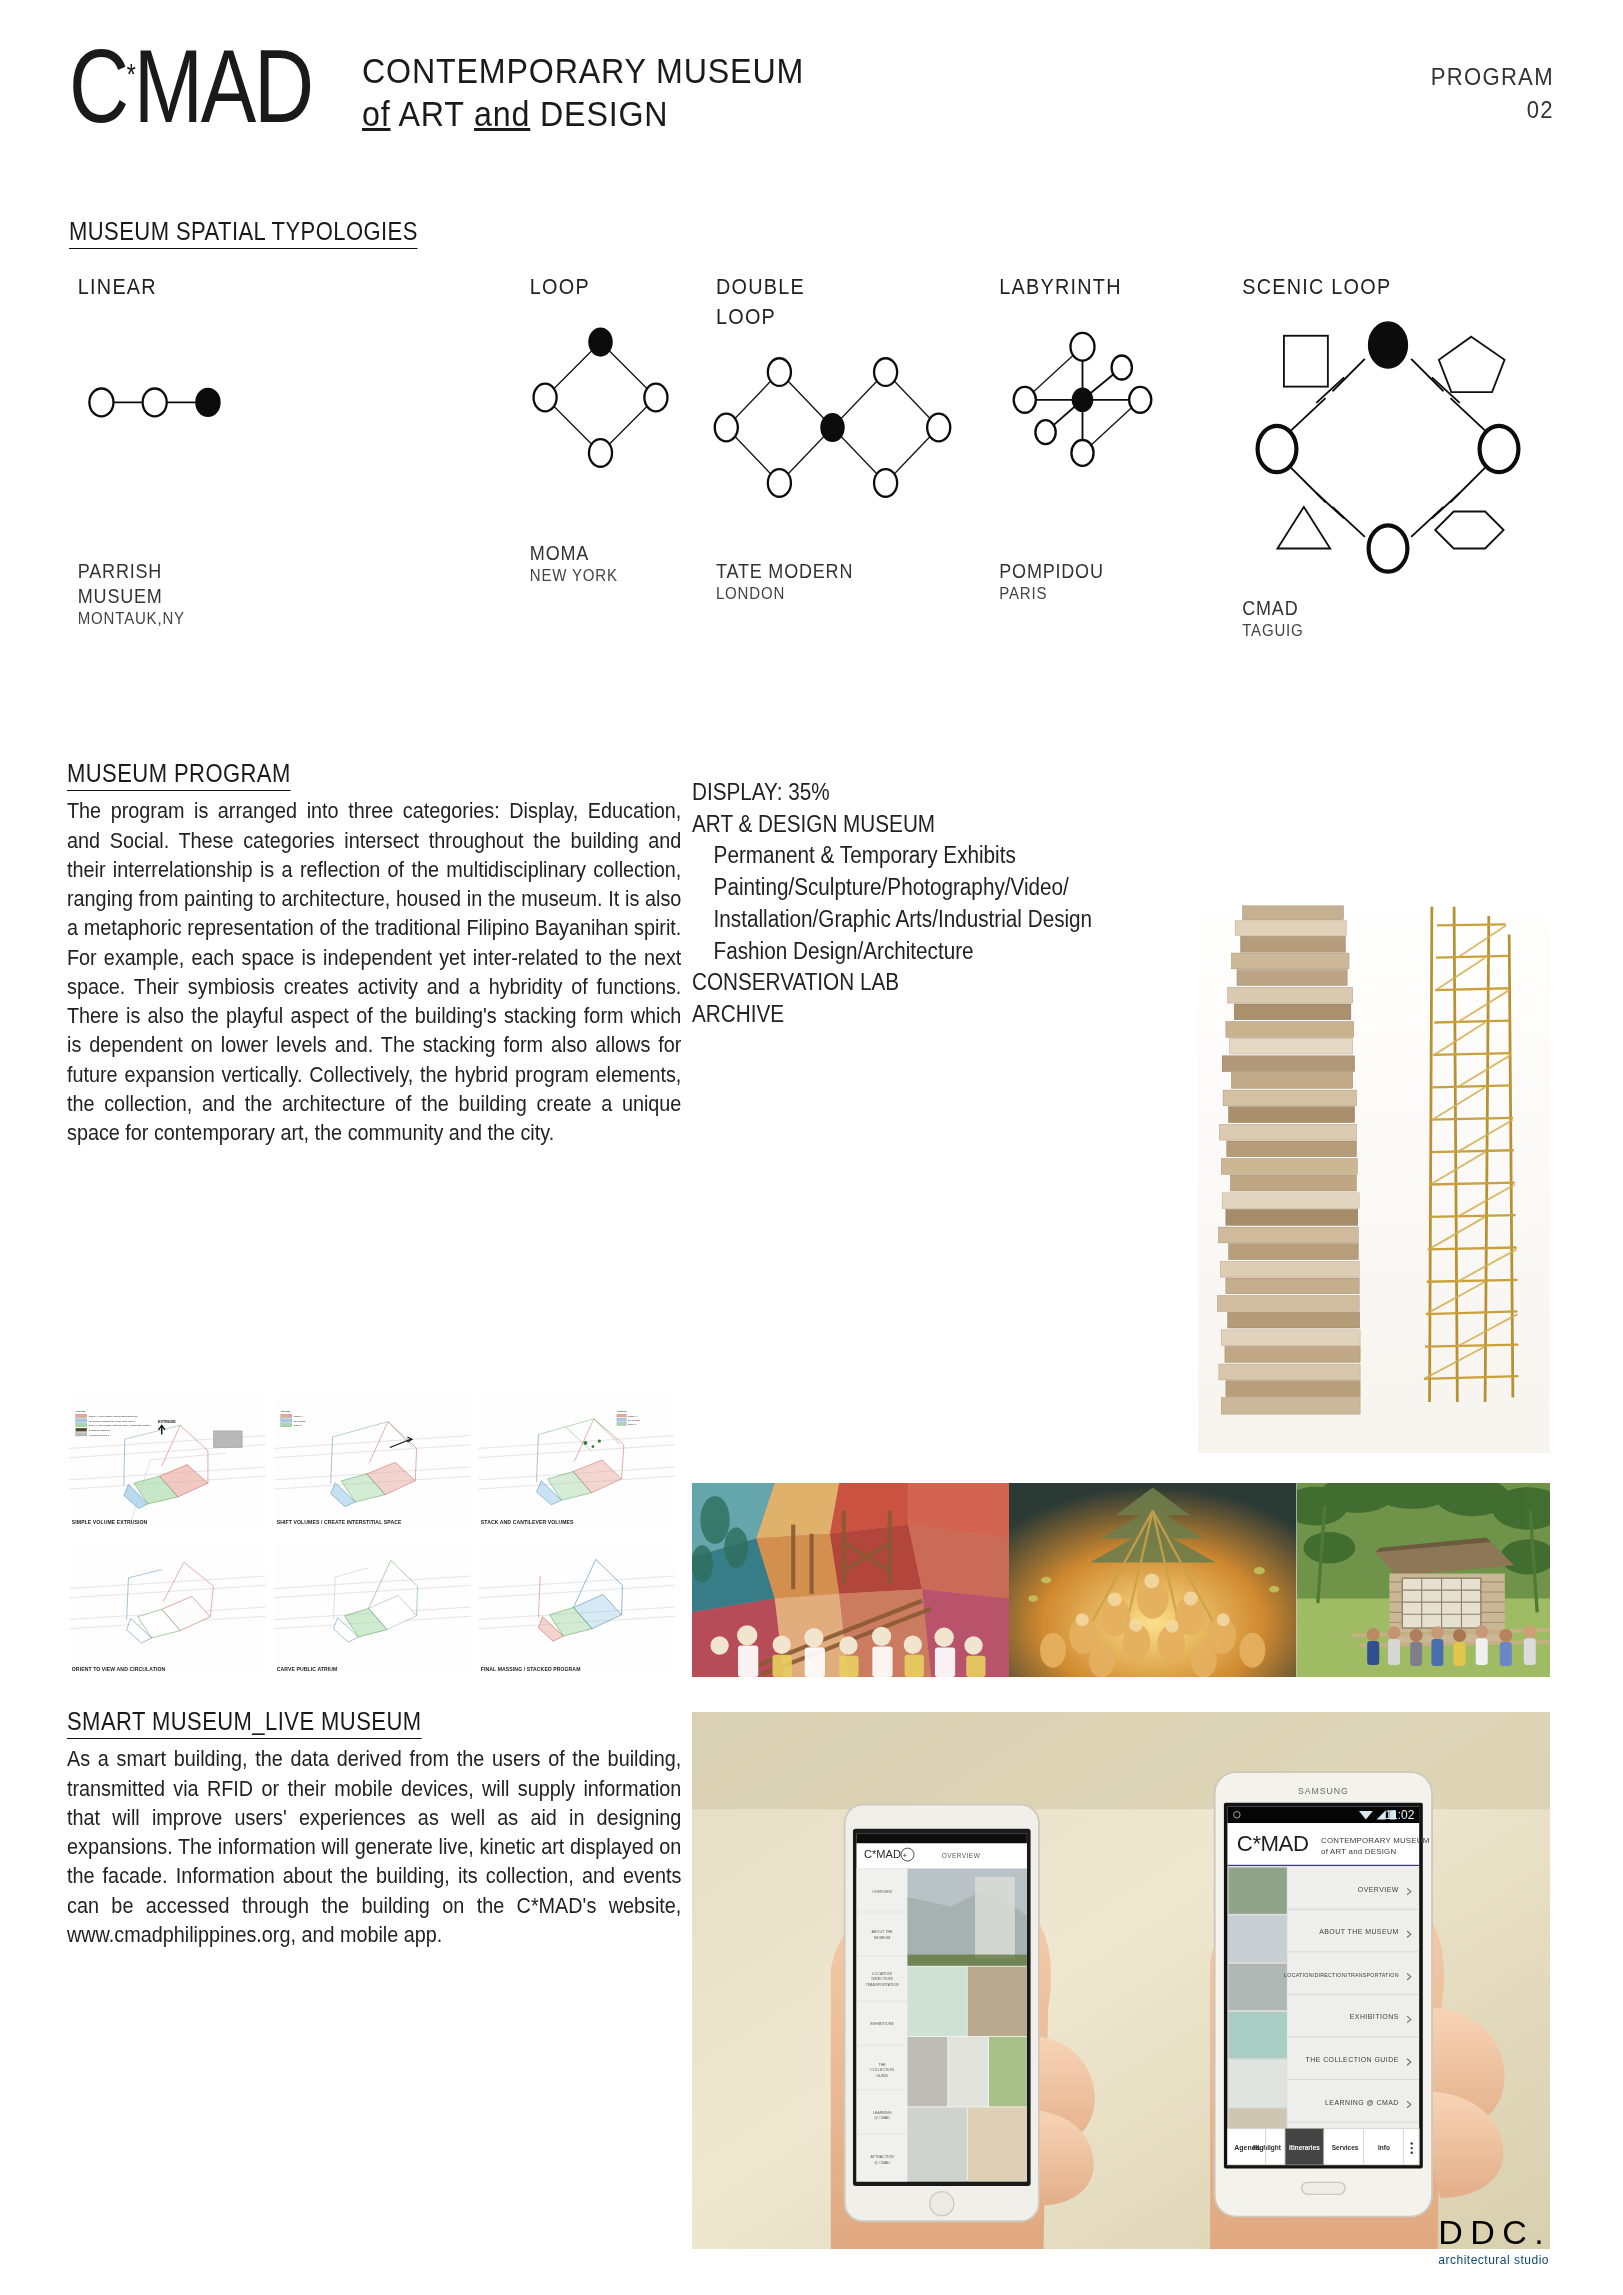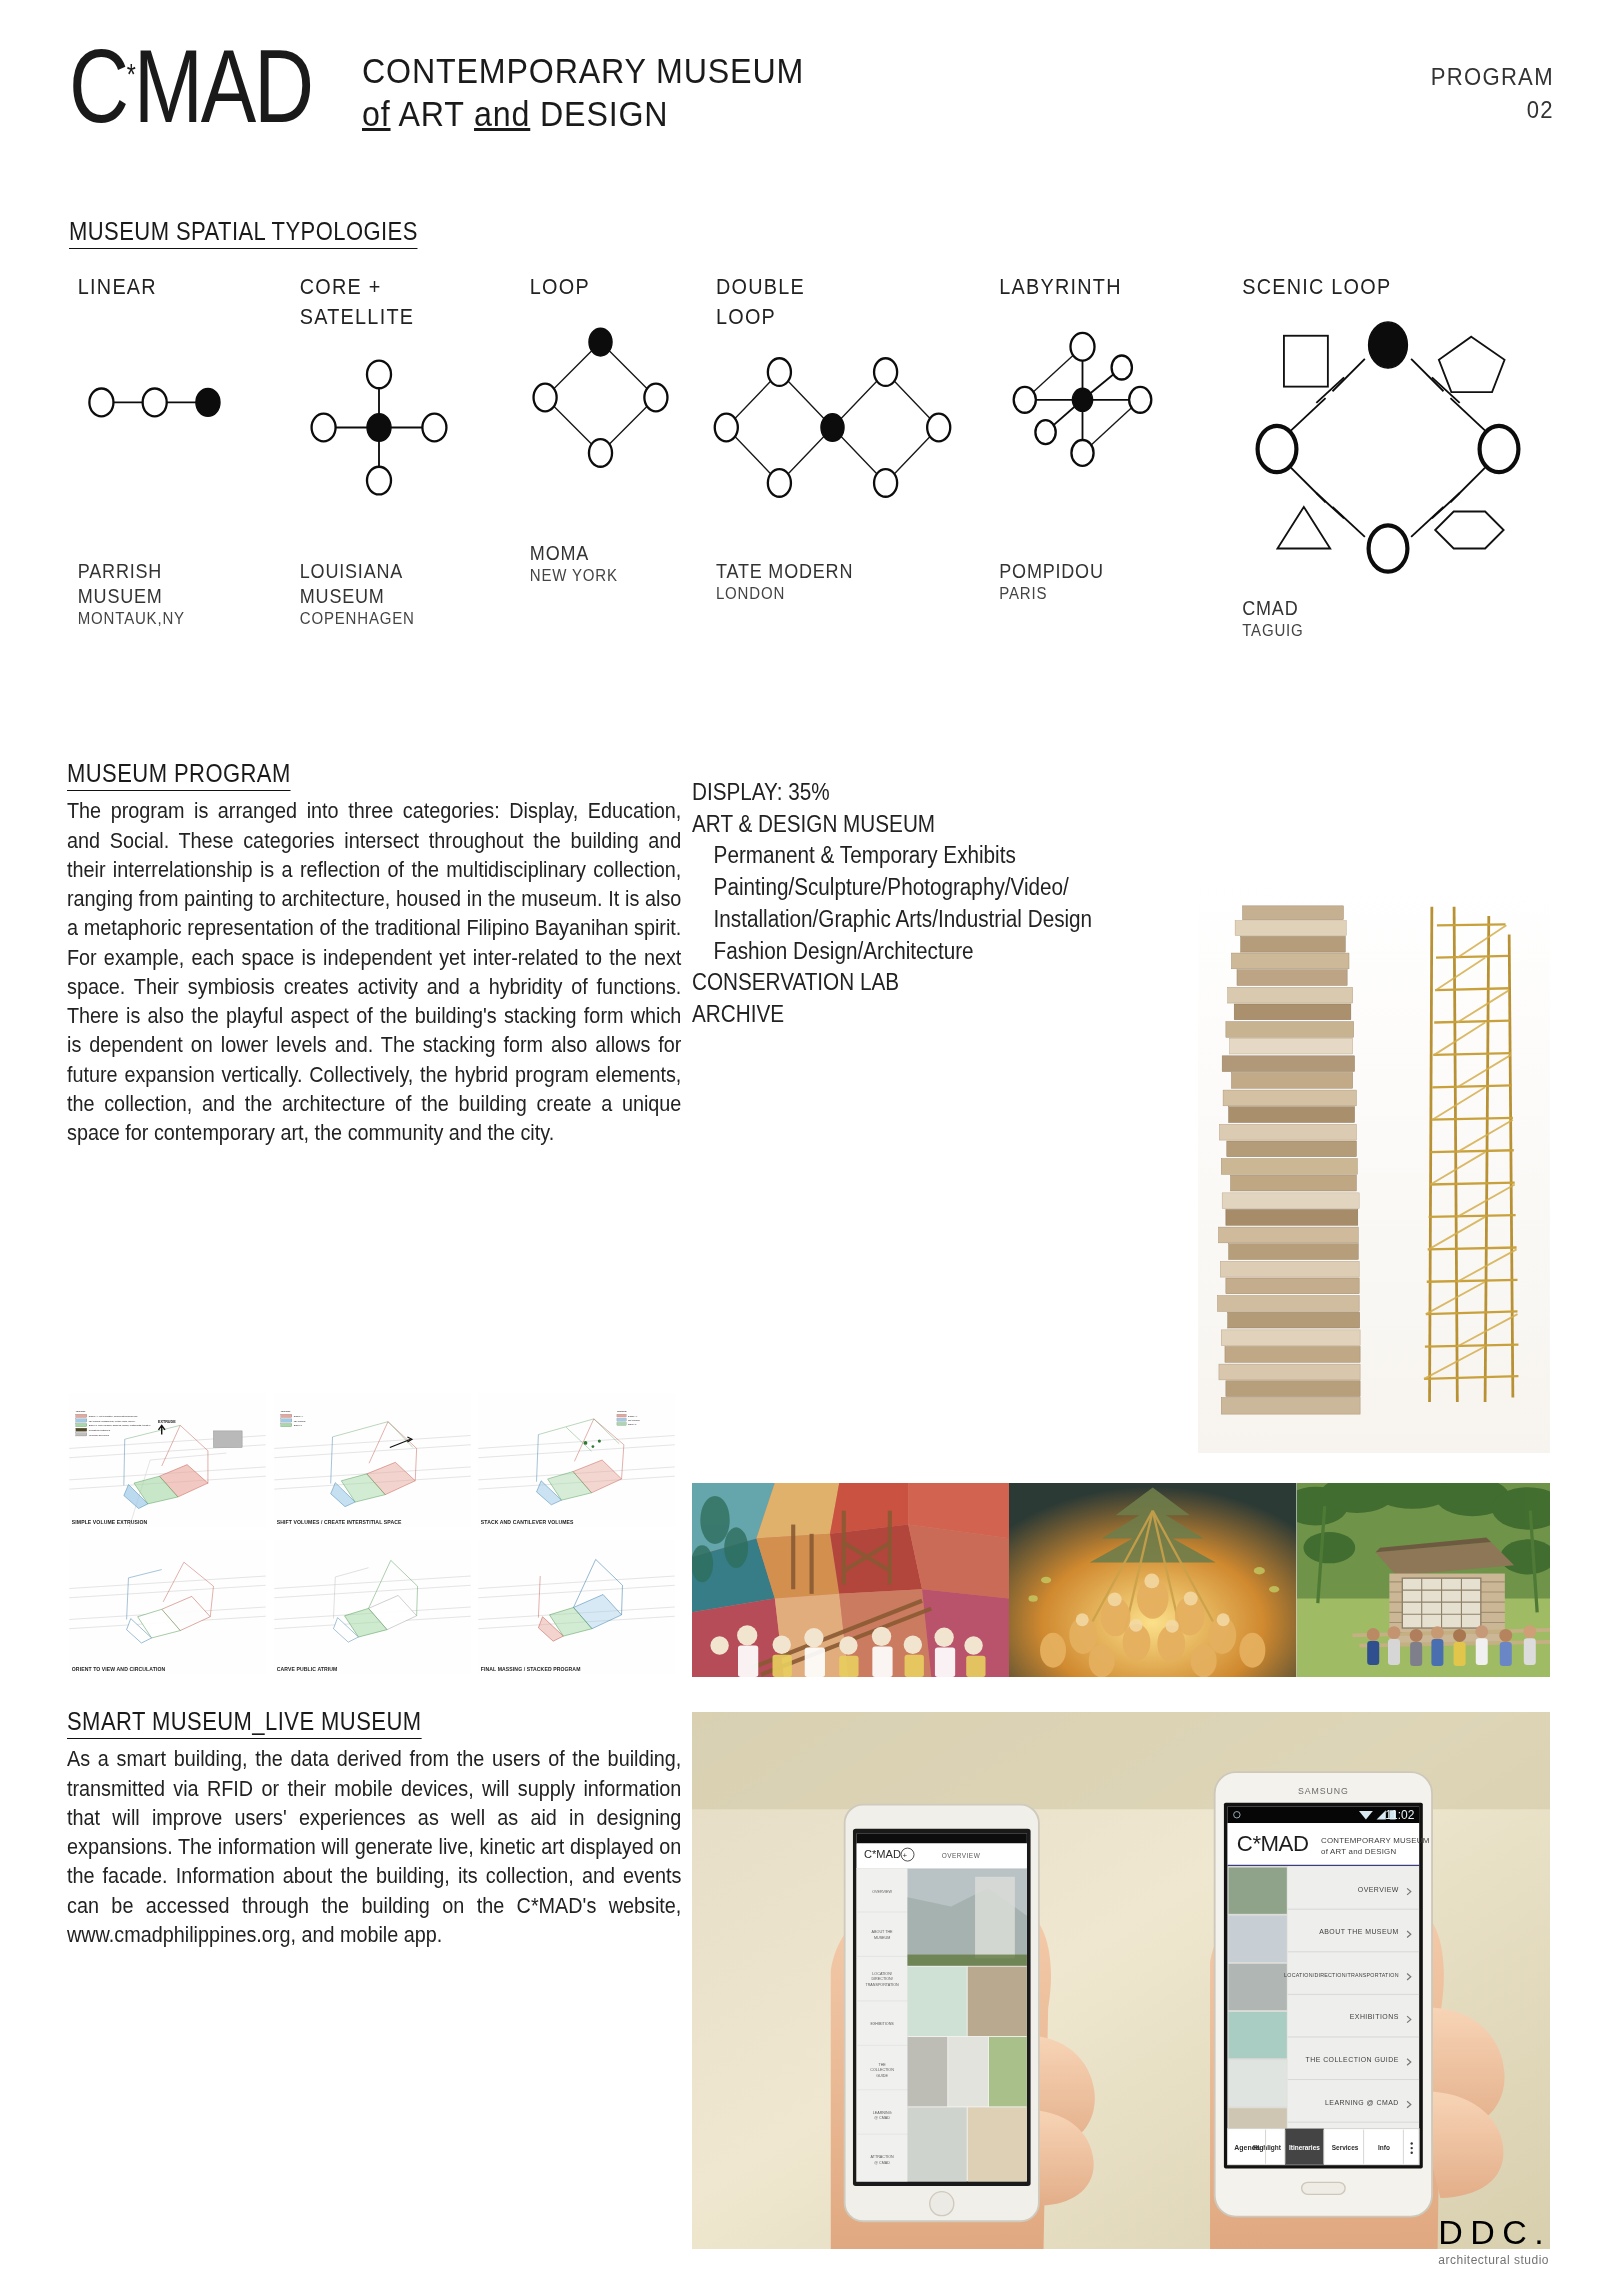--- a/index.html
+++ b/index.html
@@ -110,21 +110,21 @@
 
   
   .phones {
     position: absolute; left: 692px; top: 1712px; width: 858px; height: 537px;
     overflow: hidden;
   }
 
   
   .footer-logo { position: absolute; right: 72px; bottom: 28px; text-align: left; }
   .ddc { font-size: 34px; letter-spacing: 7.4px; font-weight: 300; color: #000; }
-  .ddc-sub { font-size: 12px; letter-spacing: 0.5px; color: #737373; margin-top: 0.9px; }
+  .ddc-sub { font-size: 12px; letter-spacing: 0.5px; color: #0c4a6e; margin-top: 0.9px; }
 </style>
 </head>
 <body>
 
 <div class="header">
   <div class="logo-wrap">
     <div class="logo-c"><span>C</span><span class="logo-star">*</span><span>MAD</span></div>
     <div class="logo-title">
       <div class="l1">CONTEMPORARY MUSEUM</div>
       <div class="l2"><span class="u">of</span><span> ART </span><span class="u">and</span><span> DESIGN</span></div>
@@ -151,40 +151,20 @@
           <ellipse class="node-f" cx="300" cy="180" rx="26" ry="30"></ellipse>
         </svg>
       </div>
       <div class="typo-cap" style="top:287px;">
         <div class="cap-1" style="white-space:pre-line;">PARRISH
 MUSUEM</div>
         <div class="cap-2">MONTAUK,NY</div>
       </div>
     </div>
 
-    <div class="typo" style="left:222px; width:176px;">
-      <div class="typo-name" style="white-space:pre-line;">CORE +
-SATELLITE</div>
-      <div class="typo-dia" style="height:185px;">
-        <svg width="176" height="157" viewBox="0 0 380 340">
-          <line class="lk" x1="190" y1="55" x2="190" y2="285"></line>
-          <line class="lk" x1="70" y1="170" x2="310" y2="170"></line>
-          <ellipse class="node-o" cx="190" cy="55" rx="26" ry="30"></ellipse>
-          <ellipse class="node-o" cx="190" cy="285" rx="26" ry="30"></ellipse>
-          <ellipse class="node-o" cx="70" cy="170" rx="26" ry="30"></ellipse>
-          <ellipse class="node-o" cx="310" cy="170" rx="26" ry="30"></ellipse>
-          <ellipse class="node-f" cx="190" cy="170" rx="26" ry="30"></ellipse>
-        </svg>
-      </div>
-      <div class="typo-cap" style="top:287px;">
-        <div class="cap-1" style="white-space:pre-line;">LOUISIANA
-MUSEUM</div>
-        <div class="cap-2">COPENHAGEN</div>
-      </div>
-    </div>
 
     <div class="typo" style="left:453px; width:157px;">
       <div class="typo-name">LOOP</div>
       <div class="typo-dia" style="height:185px;">
         <svg width="157" height="157" viewBox="0 0 340 340">
           <polygon class="lk-thin" points="170,50 290,170 170,290 50,170"></polygon>
           <ellipse class="node-f" cx="170" cy="50" rx="25" ry="30"></ellipse>
           <ellipse class="node-o" cx="50" cy="170" rx="25" ry="30"></ellipse>
           <ellipse class="node-o" cx="290" cy="170" rx="25" ry="30"></ellipse>
           <ellipse class="node-o" cx="170" cy="290" rx="25" ry="30"></ellipse>

